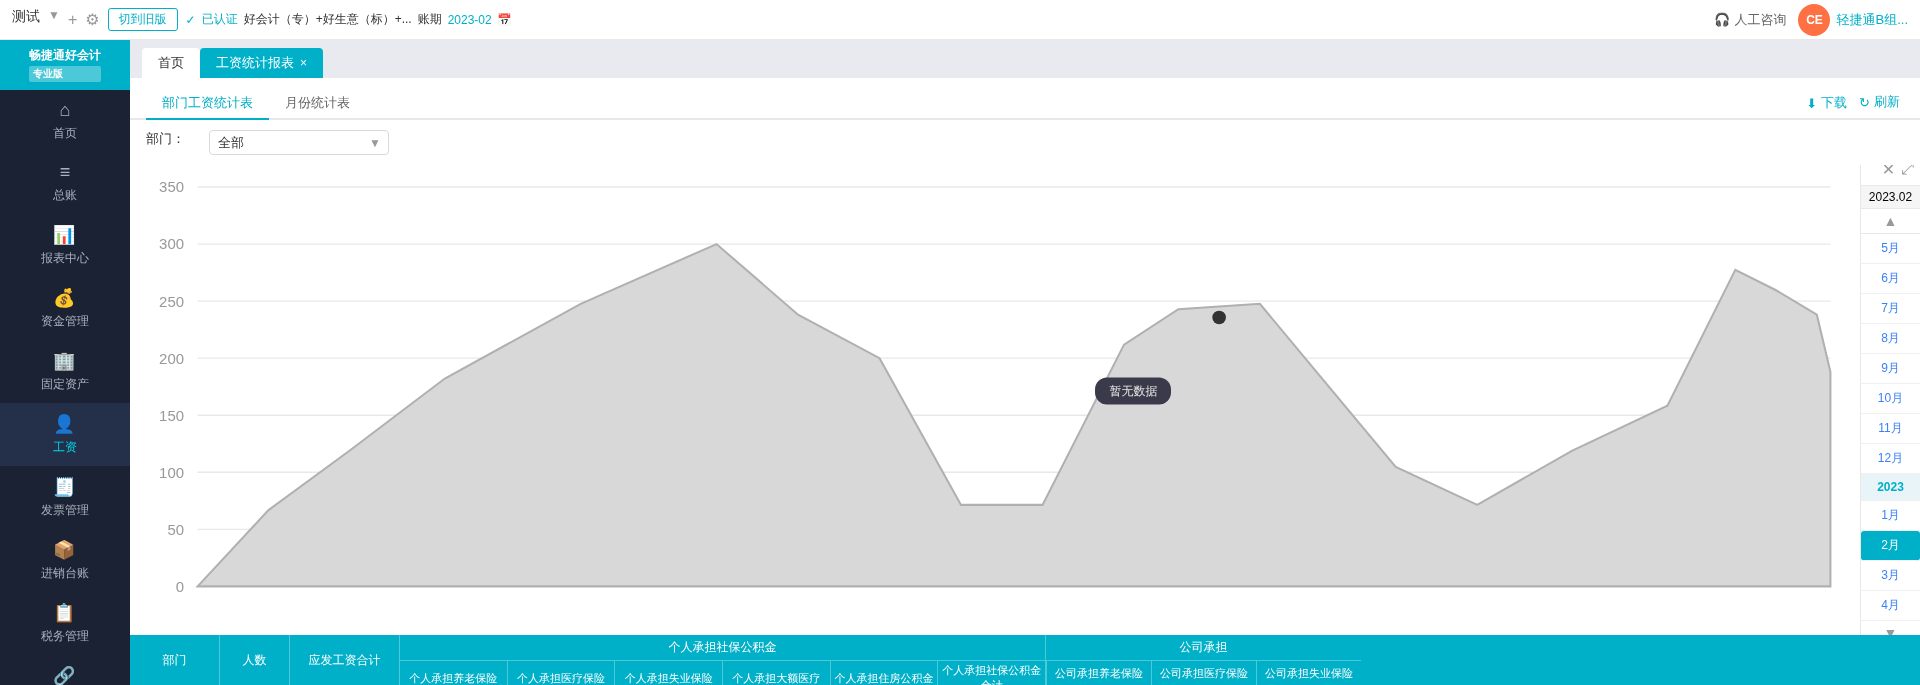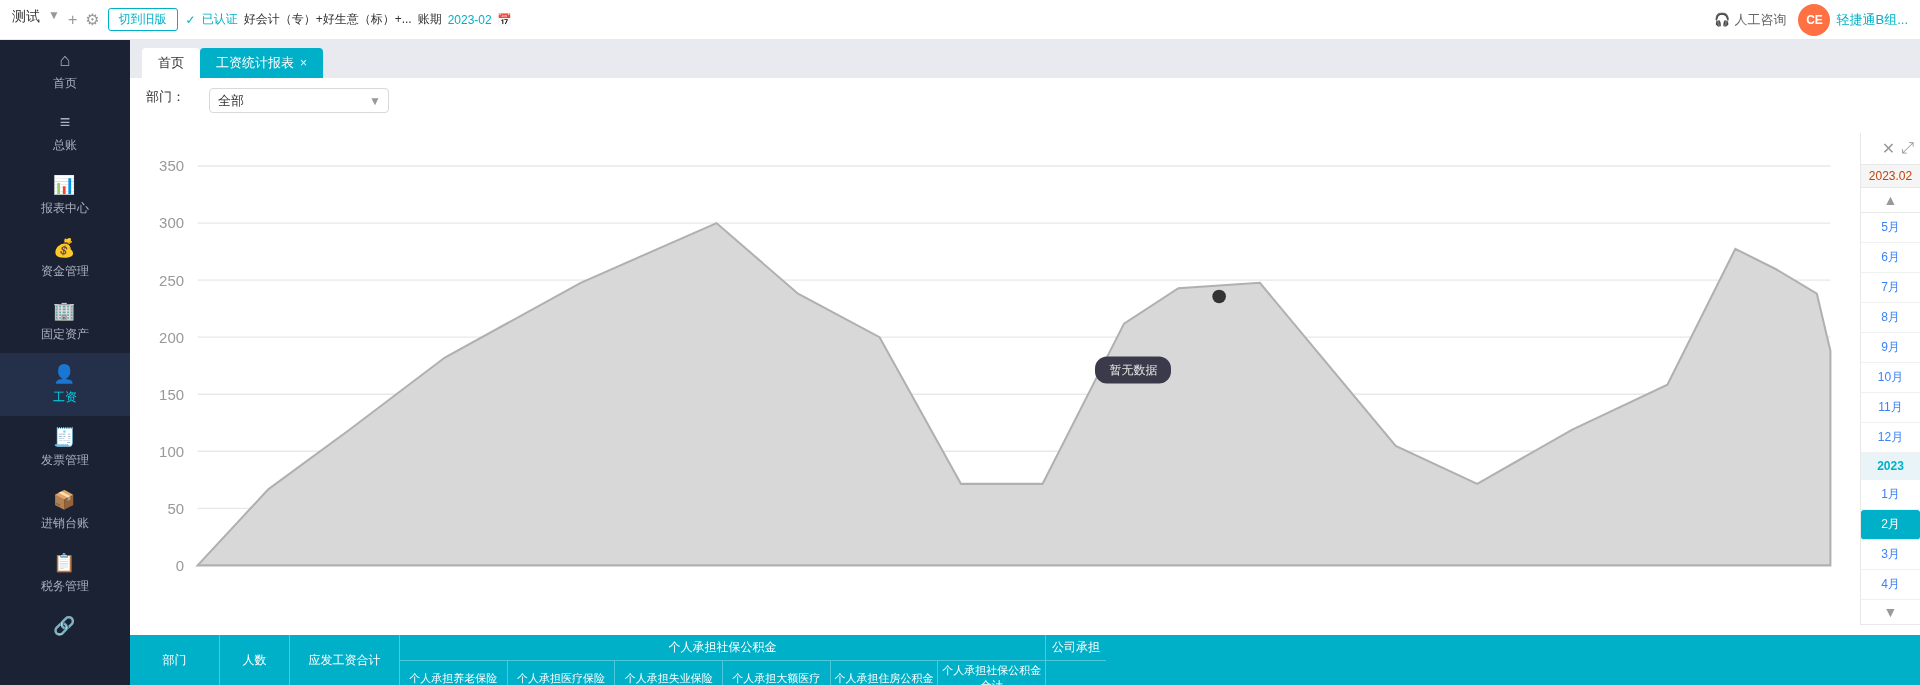--- a/index.html
+++ b/index.html
@@ -288,21 +288,21 @@
       justify-content: flex-end;
       padding: 6px 6px;
       gap: 6px;
       border-bottom: 1px solid #e8e8e8;
     }
     .rp-icon { color: #999; cursor: pointer; font-size: 16px; }
     .year-header {
       background: #f5f5f5;
       text-align: center;
       font-size: 12px;
-      color: #c2410c;
+      color: #000000;
       padding: 4px 0;
       border-bottom: 1px solid #e8e8e8;
     }
     .month-list {
       display: flex;
       flex-direction: column;
       overflow-y: auto;
       flex: 1;
     }
     .month-item {
@@ -363,20 +363,26 @@
     <div style="display:flex;align-items:center;gap:6px;">
       <div class="avatar-ce">CE</div>
       <span class="user-name">轻捷通B组...</span>
     </div>
   </div>
 </div>
 
 <div class="main-layout">
 
   <div class="sidebar">
+    <div class="sidebar-logo">
+      <div>
+        <div class="brand-name">畅捷通好会计</div>
+        <div class="brand-sub">专业版</div>
+      </div>
+    </div>
     <div class="sidebar-item">
       <span class="s-icon">⌂</span>
       <span class="s-label">首页</span>
     </div>
     <div class="sidebar-item">
       <span class="s-icon">≡</span>
       <span class="s-label">总账</span>
     </div>
     <div class="sidebar-item">
       <span class="s-icon">📊</span>
@@ -420,20 +426,37 @@
         <span>首页</span>
       </div>
       <div class="tab-item active">
         <span>工资统计报表</span>
         <span class="tab-close">×</span>
       </div>
     </div>
 
     <div class="page-content">
 
+      <div class="sub-tabs">
+        <div class="sub-tab active">
+          <span>部门工资统计表</span>
+        </div>
+        <div class="sub-tab">
+          <span>月份统计表</span>
+        </div>
+        <div style="flex:1;"></div>
+        <div class="action-btn" style="margin-right:12px;">
+          <span>⬇</span>
+          <span>下载</span>
+        </div>
+        <div class="action-btn" style="margin-right:4px;margin-bottom:2px;">
+          <span>↻</span>
+          <span>刷新</span>
+        </div>
+      </div>
 
       <div class="toolbar">
         <div class="dept-filter">
           <span class="dept-label">部门：</span>
           <div class="select-wrapper">
             <select class="dept-select">
               <option>全部</option>
             </select>
             <span class="select-arrow">▼</span>
           </div>
@@ -546,18 +569,23 @@
             <div class="table-col-sub" style="width:105px;">个人承担大额医疗</div>
             <div class="table-col-sub" style="width:105px;">个人承担住房公积金</div>
             <div class="table-col-sub" style="width:120px;">个人承担社保公积金合计</div>
           </div>
         </div>
 
         <div style="display:flex;flex-direction:column;height:100%;">
           <div style="color:#fff;font-size:12px;font-weight:500;border-bottom:1px solid rgba(255,255,255,0.3);text-align:center;padding:4px 6px;border-left:none;">
             <span>公司承担</span>
           </div>
+          <div style="display:flex;flex:1;">
+            <div class="table-col-sub" style="width:105px;border-left:1px solid rgba(255,255,255,0.3);">公司承担养老保险</div>
+            <div class="table-col-sub" style="width:105px;">公司承担医疗保险</div>
+            <div class="table-col-sub" style="width:105px;">公司承担失业保险</div>
+          </div>
         </div>
       </div>
 
     </div>
   </div>
 </div>
 
 </body></html>

